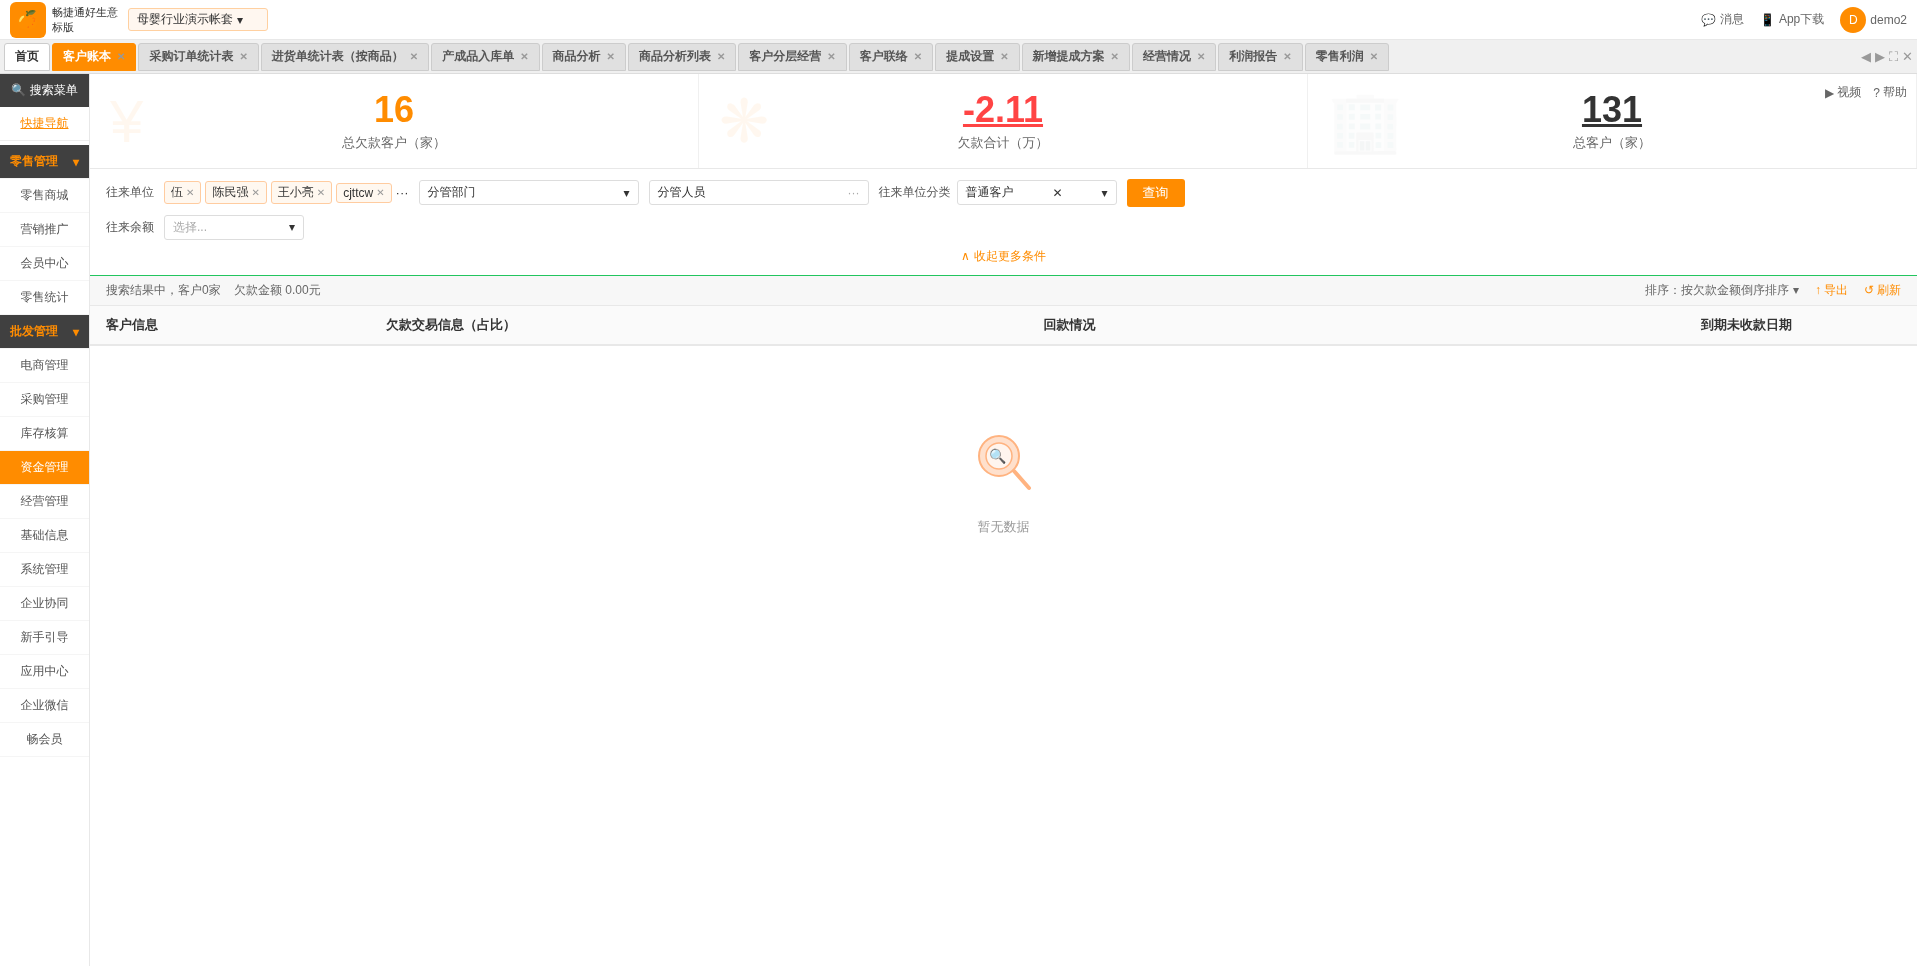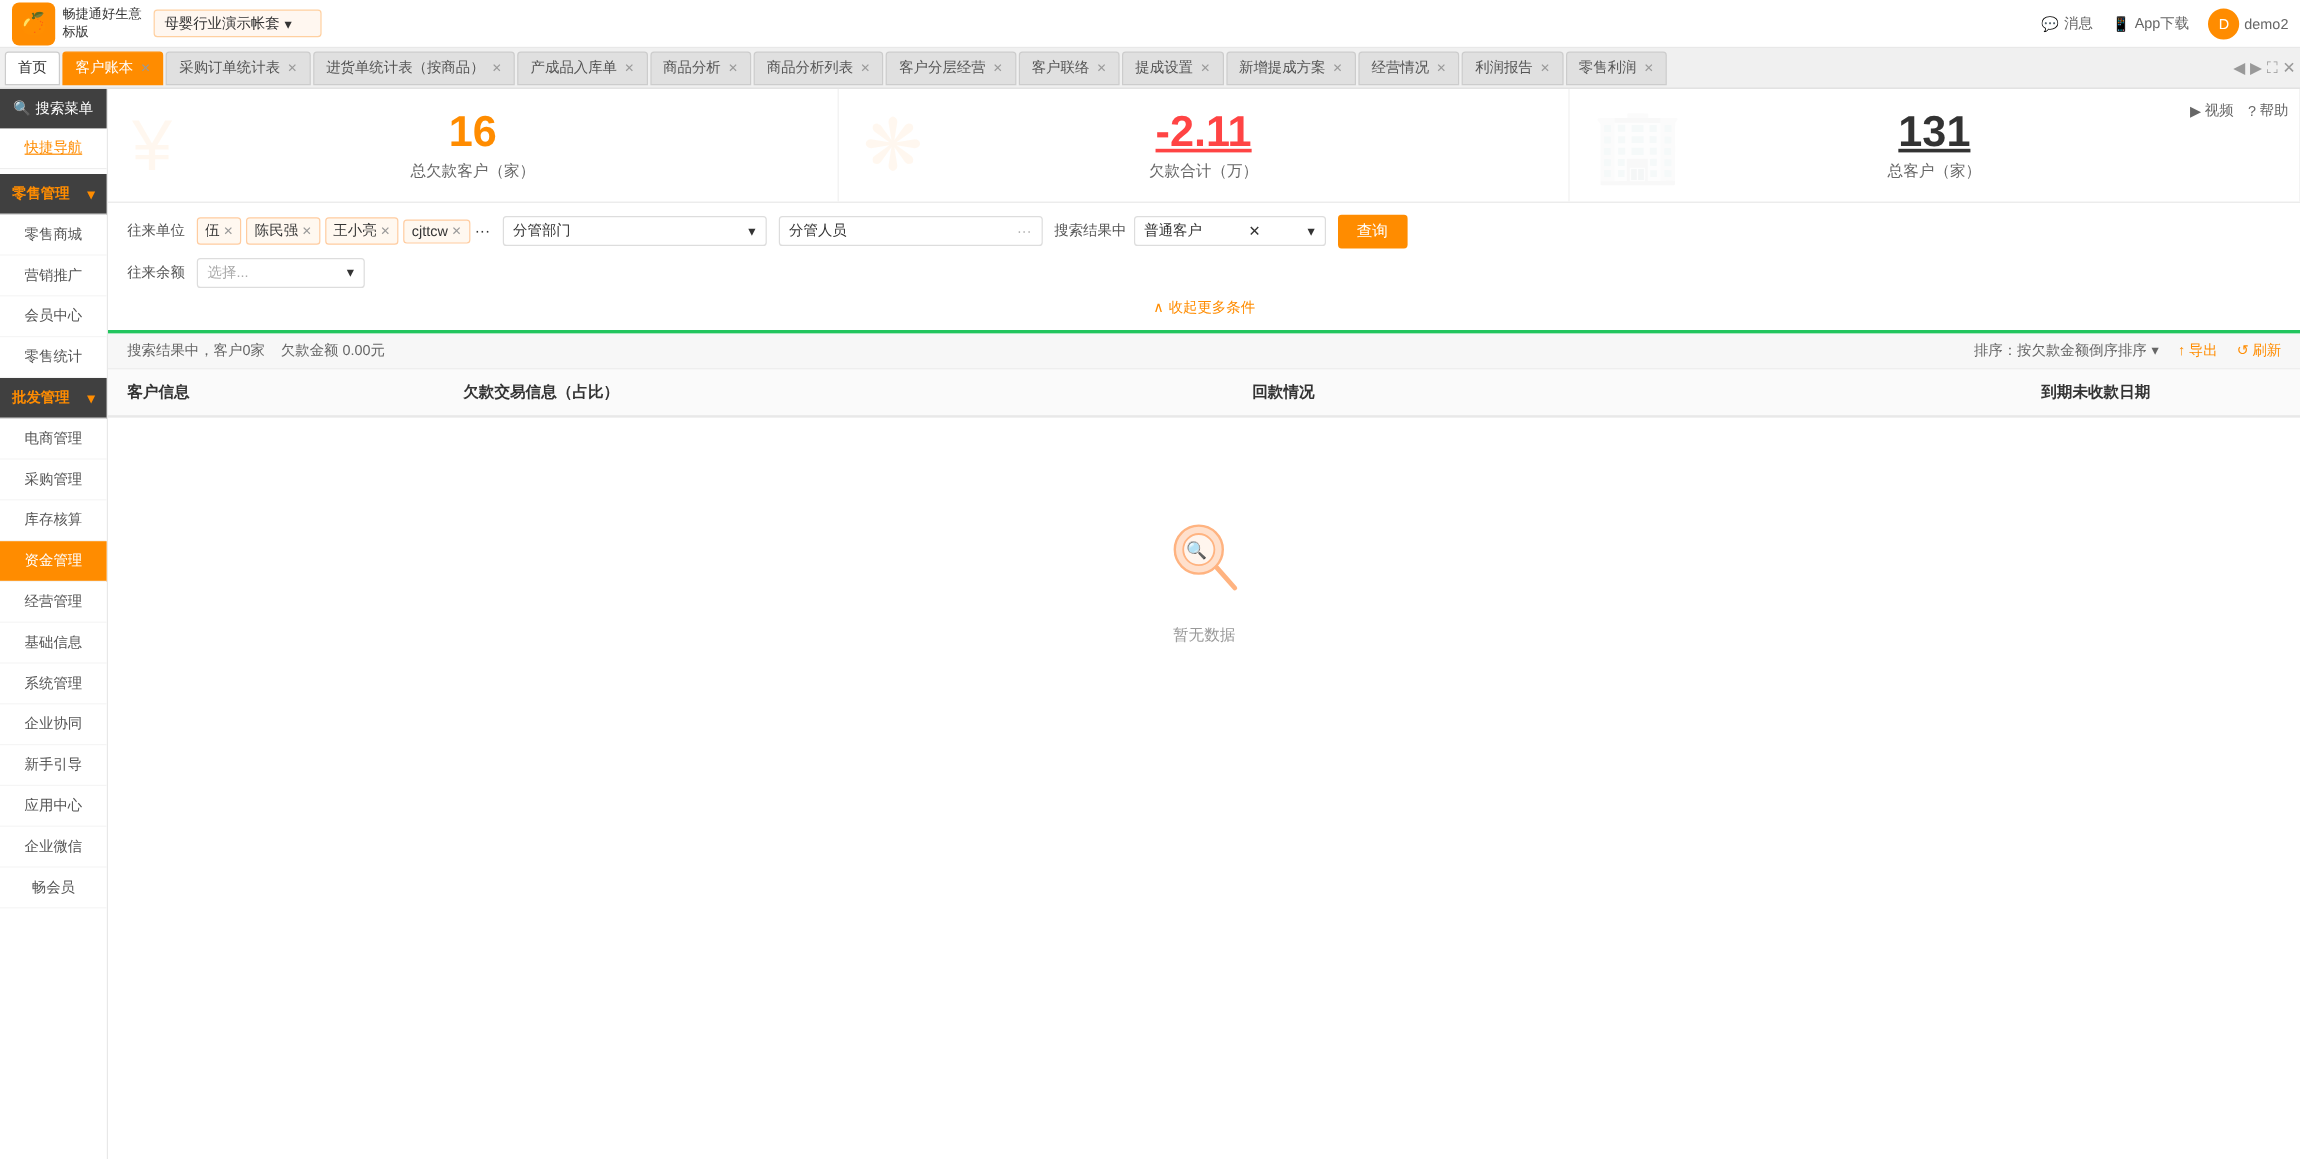--- a/index.html
+++ b/index.html
@@ -19,21 +19,21 @@
     .avatar { width: 26px; height: 26px; border-radius: 50%; background: #ff8c00; display: flex; align-items: center; justify-content: center; color: #fff; font-size: 12px; }
 
     
     .tab-bar {
       display: flex; align-items: center; background: #f0f0f0; height: 34px;
       border-bottom: 1px solid #ddd; padding: 0 4px; overflow: hidden;
     }
     .tab-item {
       display: flex; align-items: center; gap: 4px; padding: 0 10px; height: 28px;
       background: #e0e0e0; border: 1px solid #ccc; border-radius: 3px 3px 0 0;
-      margin-right: 2px; font-size: 12px; color: #555; cursor: pointer; white-space: nowrap;
+      margin-right: 2px; font-size: 12px; color: #555; cursor: pointer; white-space: nowrap; font-weight: bold;
     }
     .tab-item.active { background: #ff8c00; color: #fff; border-color: #ff8c00; }
     .tab-item.home { background: #fff; color: #333; }
     .tab-close { font-size: 10px; color: #999; margin-left: 2px; }
     .tab-bar-right { margin-left: auto; display: flex; align-items: center; gap: 4px; }
 
     
     .main-layout { display: flex; height: calc(966px - 74px); }
 
     
@@ -70,21 +70,21 @@
       position: relative;
     }
     .stat-card .big-num { font-size: 36px; font-weight: bold; color: #ff8c00; line-height: 1.1; }
     .stat-card .big-num.negative { color: #ff4444; text-decoration: underline; }
     .stat-card .label { font-size: 13px; color: #666; margin-top: 4px; }
     .stat-actions { position: absolute; top: 10px; right: 10px; display: flex; gap: 12px; font-size: 12px; color: #666; }
     .stat-actions span { cursor: pointer; display: flex; align-items: center; gap: 3px; }
 
     
     .filter-area {
-      background: #fff; padding: 10px 16px; border-bottom: 3px solid #22c55e;
+      background: #fff; padding: 10px 16px; border-bottom: 1px solid #22c55e;
     }
     .filter-row { display: flex; align-items: center; gap: 10px; margin-bottom: 8px; flex-wrap: wrap; }
     .filter-label { font-size: 12px; color: #555; white-space: nowrap; }
     .tag-group { display: flex; gap: 4px; flex-wrap: wrap; align-items: center; }
     .tag {
       display: flex; align-items: center; gap: 3px; background: #fff8f0;
       border: 1px solid #ffcca0; border-radius: 3px; padding: 2px 6px;
       font-size: 12px; color: #333;
     }
     .tag .tag-close { color: #999; cursor: pointer; font-size: 10px; }
@@ -327,21 +327,21 @@
         </div>
         <div class="filter-select wide">
           <span>分管部门</span>
           <span>▾</span>
         </div>
         <div class="filter-select wide">
           <span>分管人员</span>
           <span style="color:#aaa;">···</span>
         </div>
         <div style="display:flex;align-items:center;gap:6px;">
-          <span class="filter-label">搜索结果中</span>
+          <span class="filter-label">往来单位分类</span>
           <div class="filter-select" style="min-width:160px;">
             <span>普通客户</span>
             <span class="tag-close">✕</span>
             <span>▾</span>
           </div>
         </div>
         <button class="btn-search">查询</button>
       </div>
       <div class="filter-row">
         <span class="filter-label">往来余额</span>

